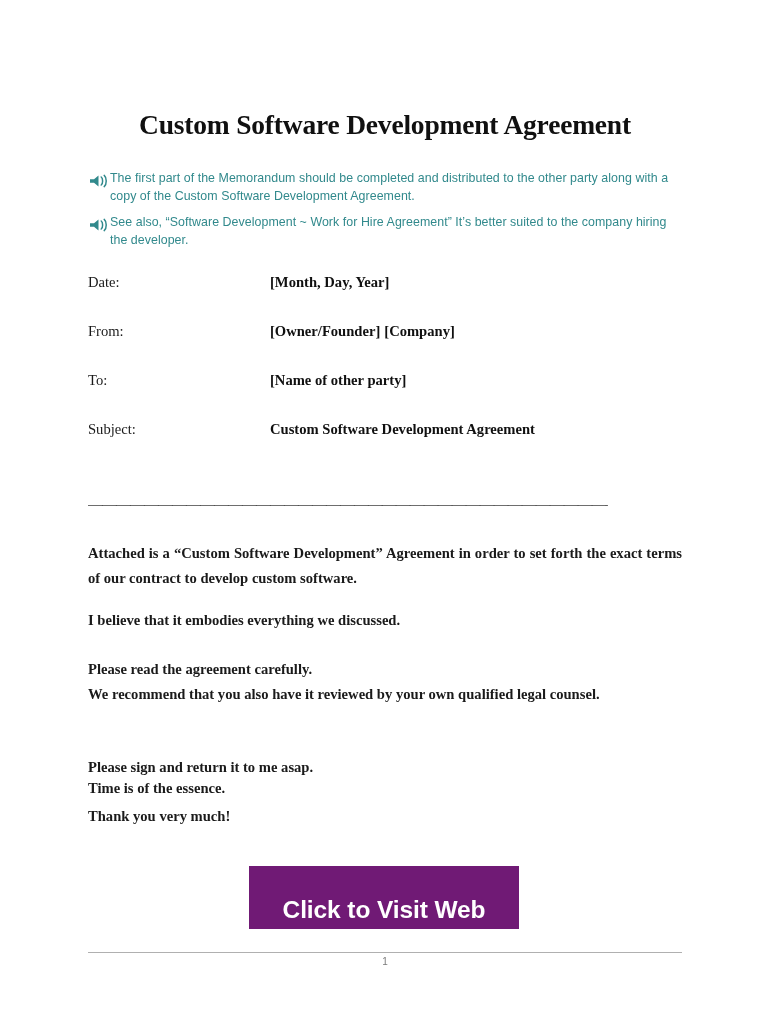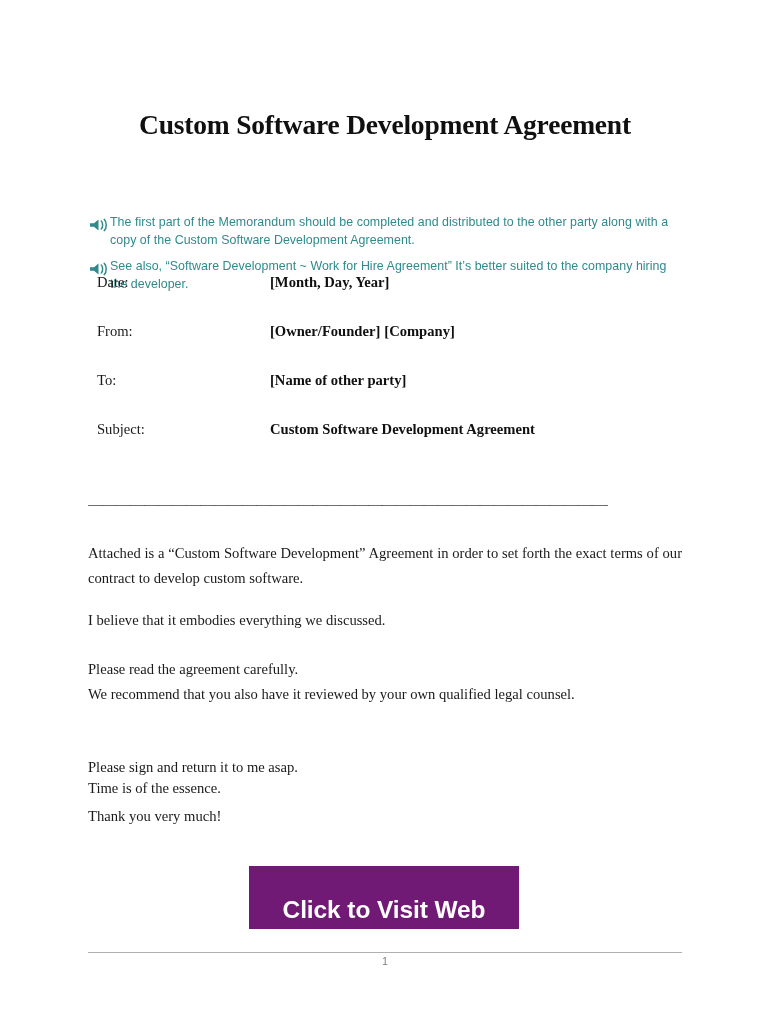--- a/index.html
+++ b/index.html
@@ -50,21 +50,20 @@
     line-height: 34px;
     color: #101010;
   }
 
   
   .notes {
     position: absolute;
     left: 0px;
     top: 170px;
     width: 594px;
-    margin-top: 44px;
   }
   .note-row {
     display: flex;
     align-items: flex-start;
     margin-bottom: 9px;
   }
   .note-bullet {
     flex: 0 0 auto;
     width: 22px;
     height: 14px;
@@ -88,21 +87,21 @@
     top: 270px;
     width: 594px;
   }
   .memo-row {
     position: relative;
     min-height: 24px;
     margin-bottom: 25px;
   }
   .memo-label {
     position: absolute;
-    left: 9px;
+    left: 0;
     top: 0;
     font-size: 14.6px;
     line-height: 24px;
     color: #1a1a1a;
   }
   .memo-values {
     position: absolute;
     left: 182px;
     top: 0;
   }
@@ -133,20 +132,21 @@
   .body-block {
     position: absolute;
     left: 0px;
     width: 594px;
   }
   .body-p {
     margin: 0;
     font-size: 14.6px;
     line-height: 25px;
     color: #1a1a1a;
+    font-weight: bold;
   }
   .body-p.justify {
     text-align: justify;
     text-justify: inter-word;
   }
 
   #bp-attached { top: 541px; }
   #bp-believe  { top: 608px; }
   #bp-read     { top: 657px; }
   #bp-recommend{ top: 682px; }

